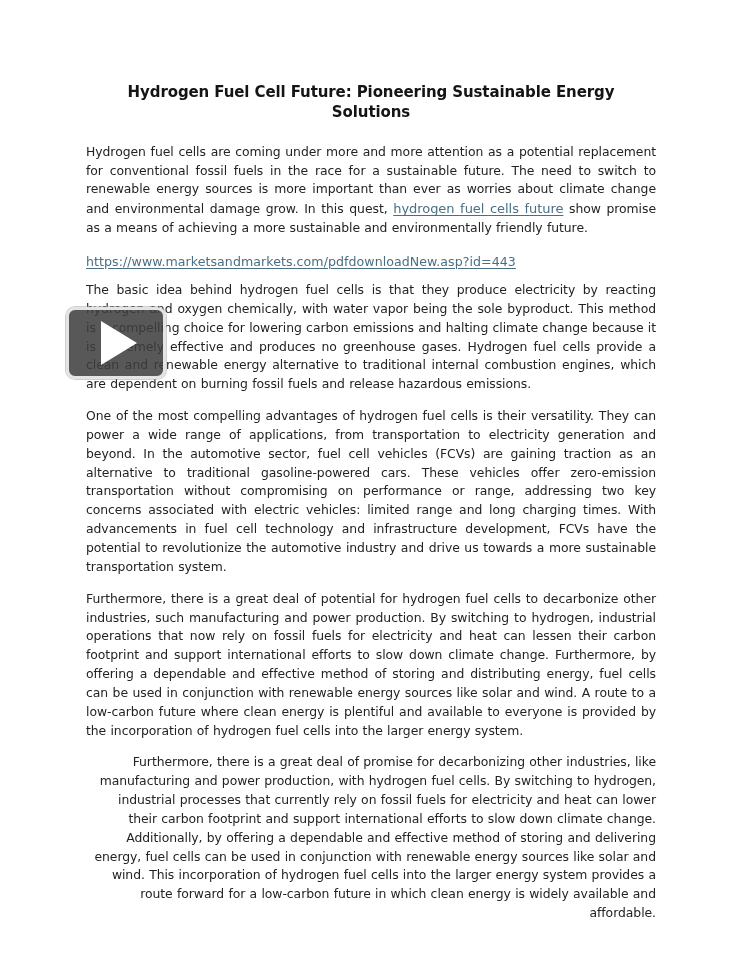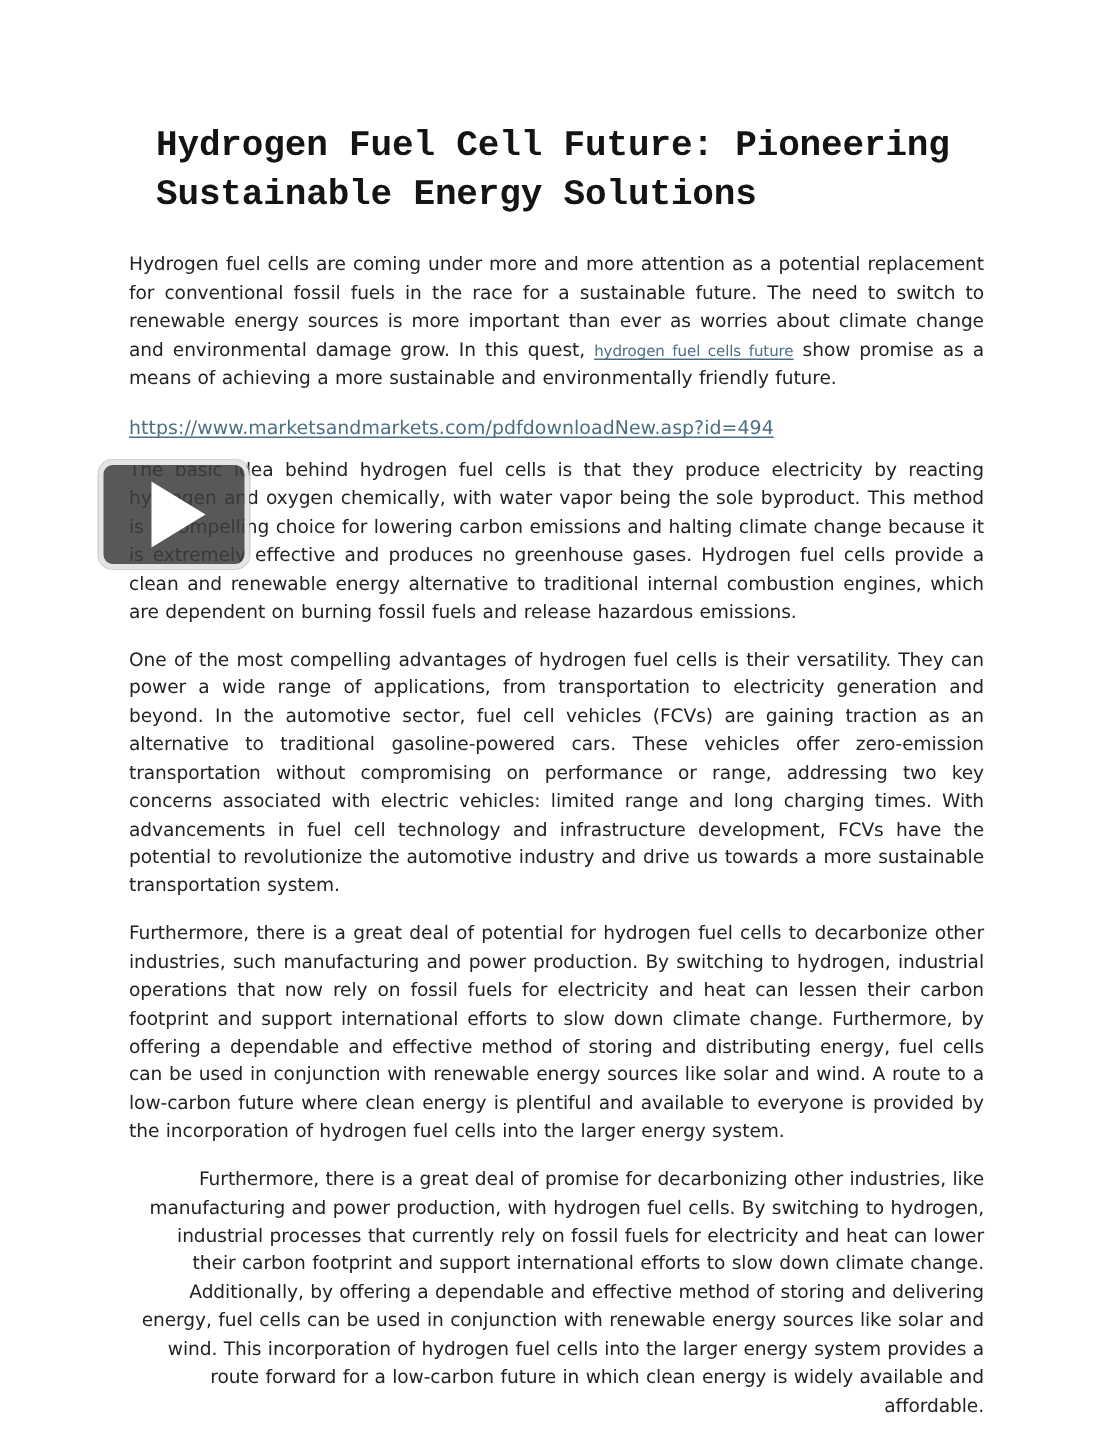--- a/index.html
+++ b/index.html
@@ -23,29 +23,28 @@
   }
 
   .content {
     position: absolute;
     left: 86px;
     top: 82px;
     width: 570px;
   }
 
   .doc-title {
-    font-size: 24px;
+    font-size: 15px;
     font-weight: bold;
     line-height: 1.36;
-    text-align: left;
+    text-align: center;
     color: #141414;
     letter-spacing: -0.1px;
     margin: 0 0 20px 0;
     padding: 0 18px;
-    font-family: Liberation Mono, monospace;
   }
 
   p.para {
     font-size: 12.4px;
     line-height: 1.52;
     color: #232323;
     margin: 0 0 13px 0;
     text-align: justify;
     text-justify: inter-word;
     letter-spacing: -0.05px;
@@ -65,21 +64,21 @@
   }
 
   .dl-url-wrap {
     margin: 0 0 11px 0;
   }
 
   a.link {
     color: #4a6f84;
     text-decoration: underline;
     text-underline-offset: 2px;
-    font-size: 10px;
+    font-size: 13px;
     letter-spacing: -0.05px;
   }
 
   a.link.url {
     font-size: 12.6px;
     letter-spacing: 0.05px;
   }
 
   a.link.inline {
     word-spacing: 0.2px;
@@ -116,21 +115,21 @@
 
 <div class="page">
 
   <div class="content">
 
     <h1 class="doc-title">Hydrogen Fuel Cell Future:  Pioneering Sustainable Energy Solutions</h1>
 
     <p class="para"><span>Hydrogen fuel cells are coming under more and more attention as a potential replacement for conventional fossil fuels in the race for a sustainable future. The need to switch to renewable energy sources is more important than ever as worries about climate change and environmental damage grow.  In this quest, </span><a class="link inline" href="#">hydrogen fuel cells future</a><span> show promise as a means of achieving a more sustainable and environmentally friendly future.</span></p>
 
 
-    <div class="dl-url-wrap"><a class="link url" href="#">https://www.marketsandmarkets.com/pdfdownloadNew.asp?id=494</a></div>
+    <div class="dl-url-wrap"><a class="link url" href="#">https://www.marketsandmarkets.com/pdfdownloadNew.asp?id=443</a></div>
 
     <p class="para">The basic idea behind hydrogen fuel cells is that they produce electricity by reacting hydrogen and oxygen chemically, with water vapor being the sole byproduct. This method is a compelling choice for lowering carbon emissions and halting climate change because it is extremely effective and produces no greenhouse gases. Hydrogen fuel cells provide a clean and renewable energy alternative to traditional internal combustion engines, which are dependent on burning fossil fuels and release hazardous emissions.</p>
 
     <p class="para">One of the most compelling advantages of hydrogen fuel cells is their versatility.  They can power a wide range of applications, from transportation to electricity generation and beyond. In the automotive sector, fuel cell vehicles (FCVs) are gaining traction as an alternative to traditional gasoline-powered cars. These vehicles offer zero-emission transportation without compromising on performance or range, addressing two key concerns associated with electric vehicles: limited range and long charging times. With advancements in fuel cell technology and infrastructure development, FCVs have the potential to revolutionize the automotive industry and drive us towards a more sustainable transportation system.</p>
 
     <p class="para">Furthermore, there is a great deal of potential for hydrogen fuel cells to decarbonize other industries, such manufacturing and power production. By switching to hydrogen, industrial operations that now rely on fossil fuels for electricity and heat can lessen their carbon footprint and support international efforts to slow down climate change. Furthermore, by offering a dependable and effective method of storing and distributing energy, fuel cells can be used in conjunction with renewable energy sources like solar and wind. A route to a low-carbon future where clean energy is plentiful and available to everyone is provided by the incorporation of hydrogen fuel cells into the larger energy system.</p>
 
     <p class="para last-ragged">Furthermore, there is a great deal of promise for decarbonizing other industries, like manufacturing and power production, with hydrogen fuel cells. By switching to hydrogen, industrial processes that currently rely on fossil fuels for electricity and heat can lower their carbon footprint and support international efforts to slow down climate change. Additionally, by offering a dependable and effective method of storing and delivering energy, fuel cells can be used in conjunction with renewable energy sources like solar and wind. This incorporation of hydrogen fuel cells into the larger energy system provides a route forward for a low-carbon future in which clean energy is widely available and affordable.</p>
 
   </div>

